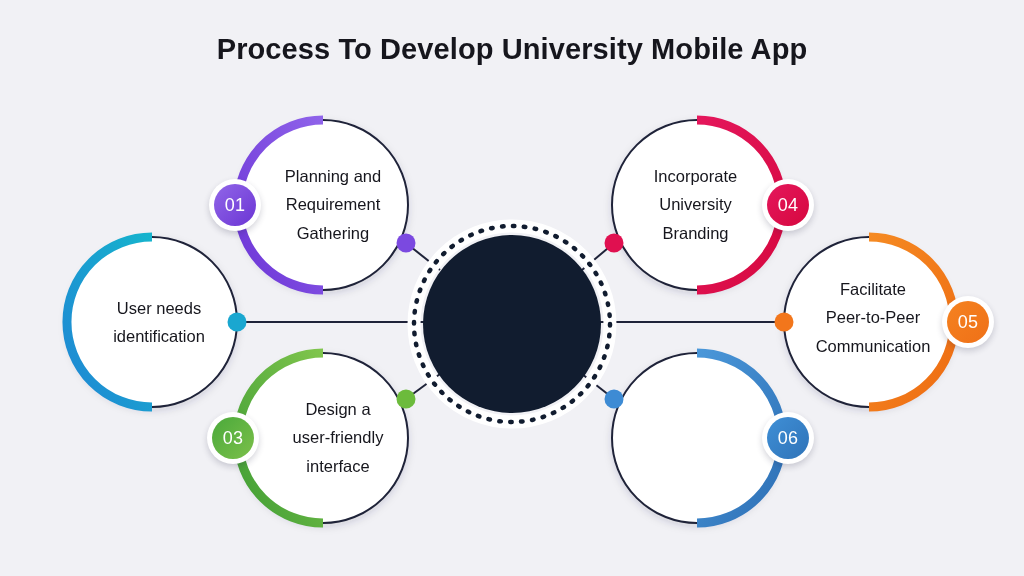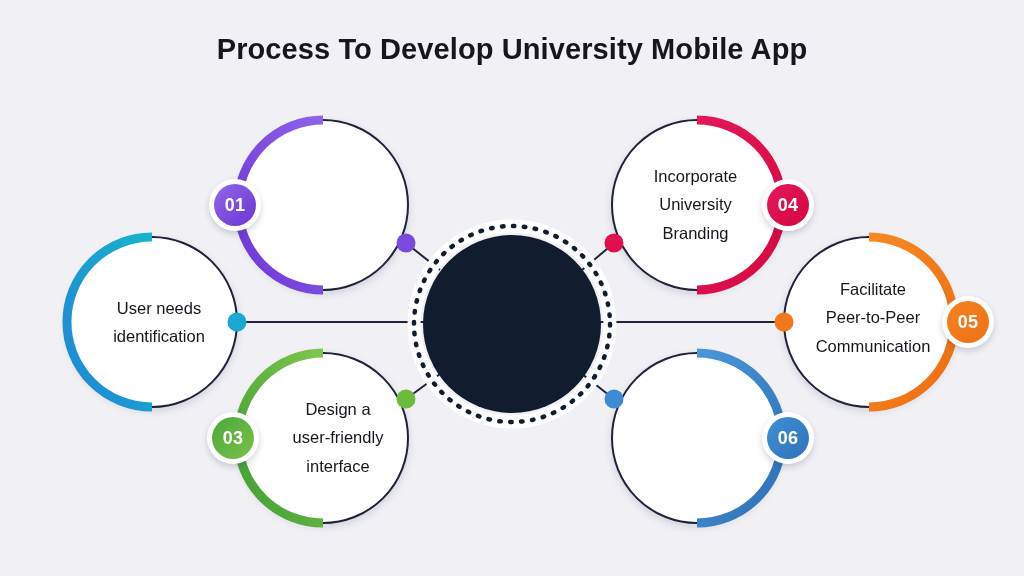--- a/index.html
+++ b/index.html
@@ -71,21 +71,21 @@
   }
   .badge .disc {
     width: 42px;
     height: 42px;
     border-radius: 50%;
     display: flex;
     align-items: center;
     justify-content: center;
     color: #ffffff;
     font-size: 18px;
-    font-weight: bold;
+    font-weight: normal;
     letter-spacing: 0.3px;
   }
   .b1 .disc { background: linear-gradient(135deg,#9166e8,#6b35d4); }
   .b2 .disc { background: linear-gradient(135deg,#19b6cf,#1b77cf); }
   .b3 .disc { background: linear-gradient(135deg,#4aa93b,#7cc04a); }
   .b4 .disc { background: linear-gradient(135deg,#e4175c,#d6083f); }
   .b5 .disc { background: linear-gradient(135deg,#f58220,#ef7017); }
   .b6 .disc { background: linear-gradient(135deg,#3f8fd6,#2f73b8); }
 
   
@@ -210,20 +210,23 @@
       <circle cx="614" cy="243" r="9.5" fill="#e01050"></circle>
       <circle cx="784" cy="322" r="9.5" fill="#f2761b"></circle>
       <circle cx="614" cy="399" r="9.5" fill="#3d8bd4"></circle>
     </g>
   </svg>
 
   <div class="hub">
     
   </div>
 
+  <div class="node-text" style="left:263px; top:162px; width:140px;">Planning and
+Requirement
+Gathering</div>
 
   <div class="node-text" style="left:268px; top:395px; width:140px;">Design a
 user-friendly
 interface</div>
 
   <div class="node-text" style="left:84px; top:294px; width:150px;">User needs
 identification</div>
 
   <div class="node-text" style="left:623px; top:162px; width:145px;">Incorporate
 University

